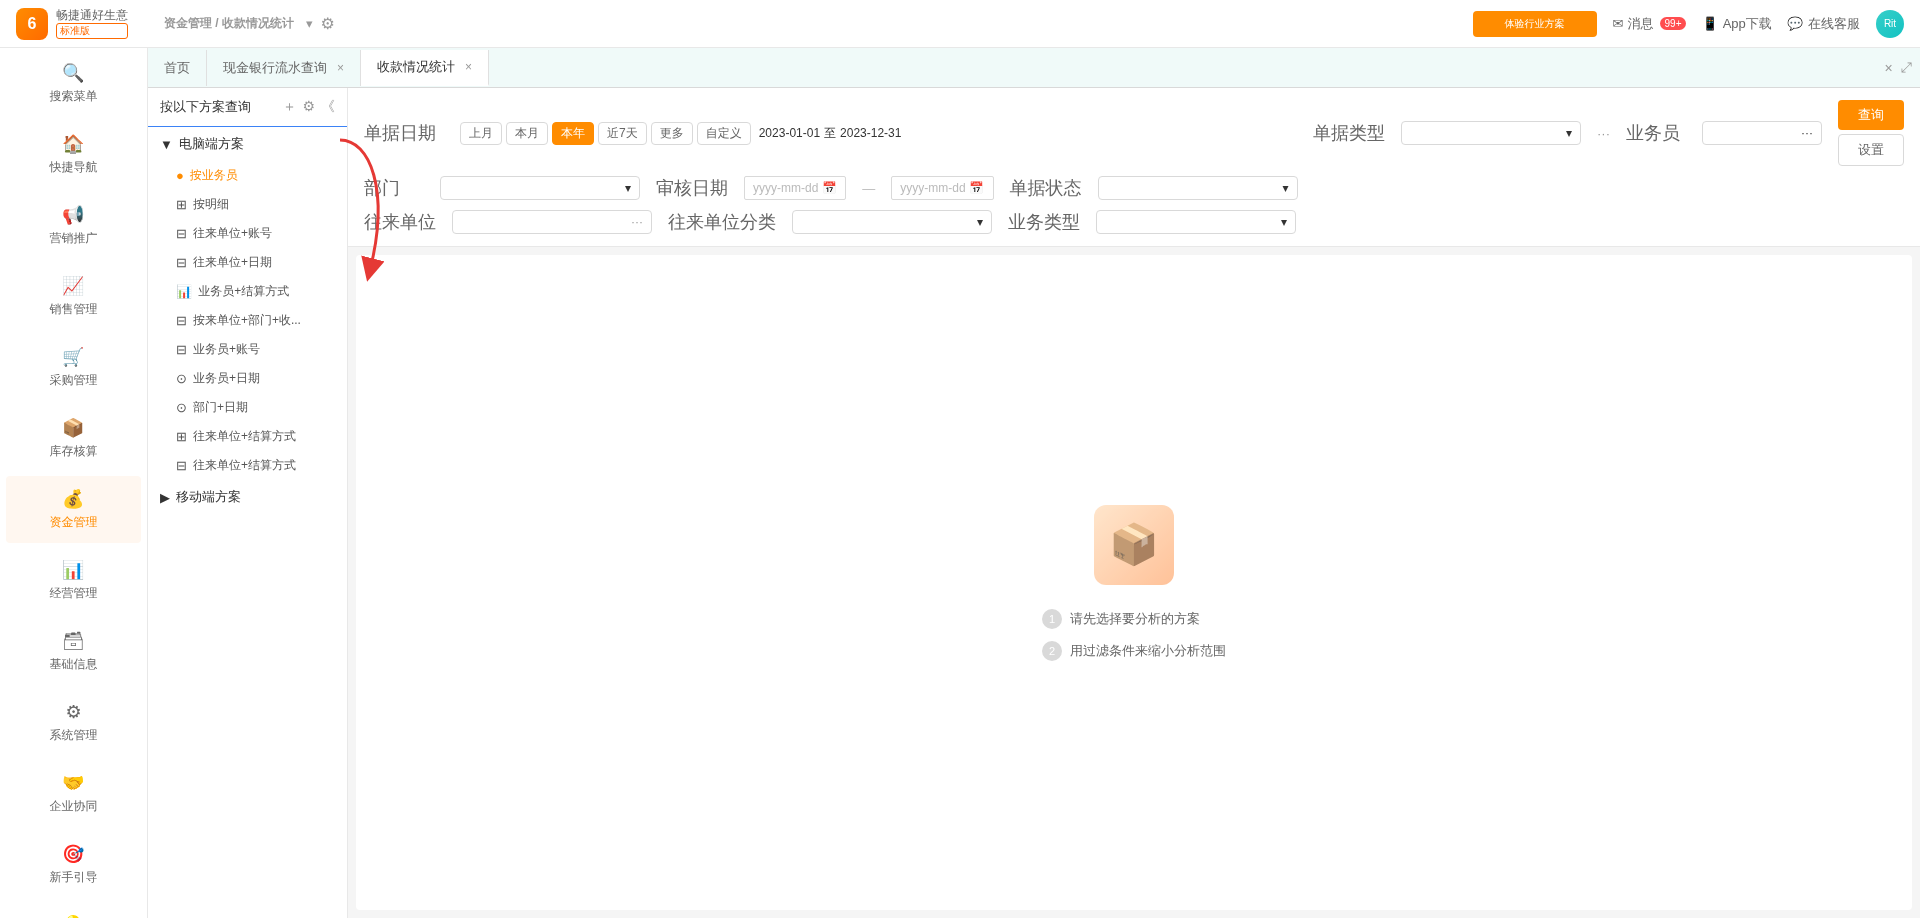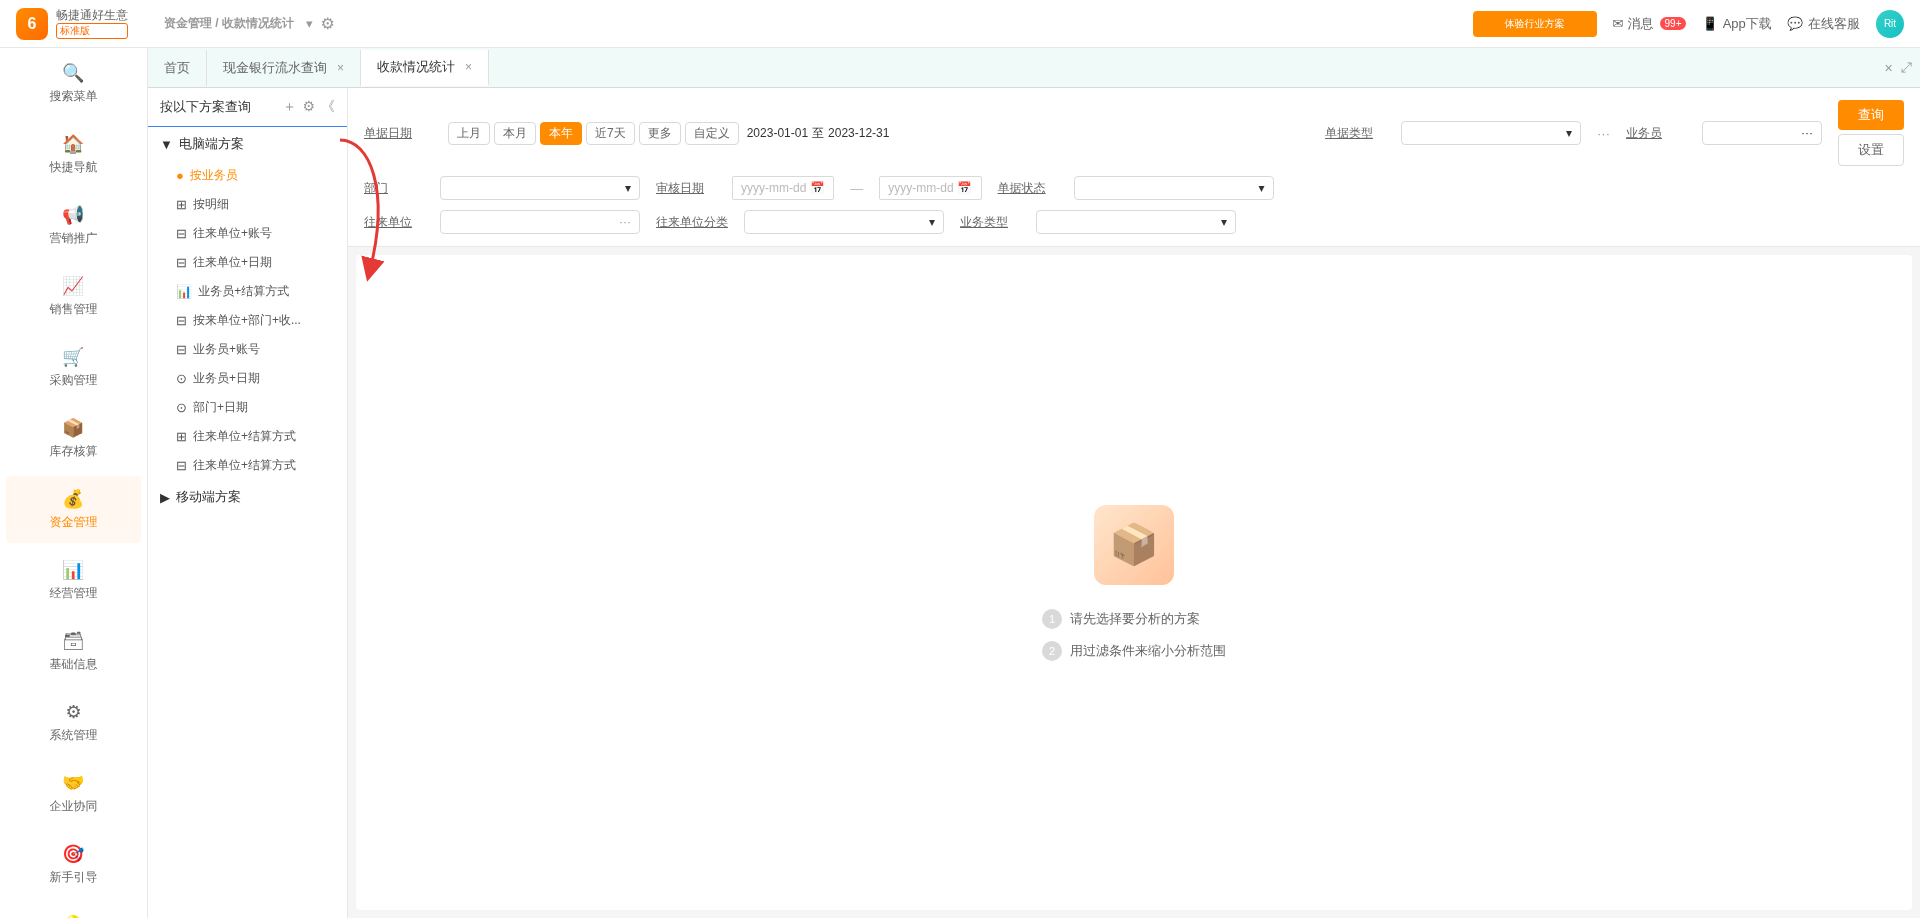--- a/index.html
+++ b/index.html
@@ -251,21 +251,21 @@
       border-bottom: 1px solid #e8e8e8;
     }
     .filter-row {
       display: flex;
       align-items: center;
       gap: 16px;
       margin-bottom: 10px;
     }
     .filter-row:last-child { margin-bottom: 0; }
     .filter-label {
-      color: #666; font-size: 12px; white-space: nowrap; min-width: 60px; text-decoration: underline;
+      color: #666; font-size: 18px; white-space: nowrap; min-width: 60px;
     }
     .filter-field {
       display: flex;
       align-items: center;
       gap: 8px;
       flex: 1;
       margin-left: 8px;
     }
     .date-quick-btns {
       display: flex;

